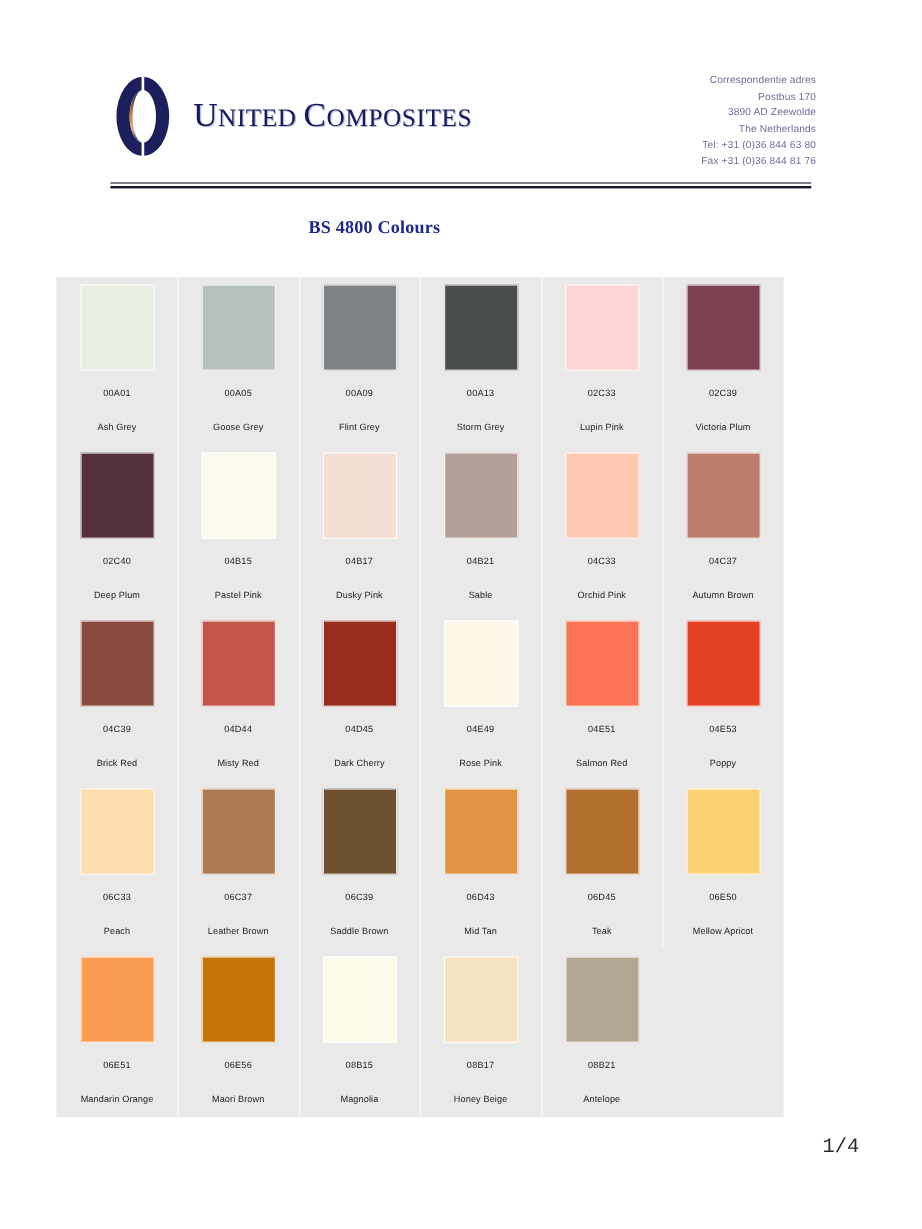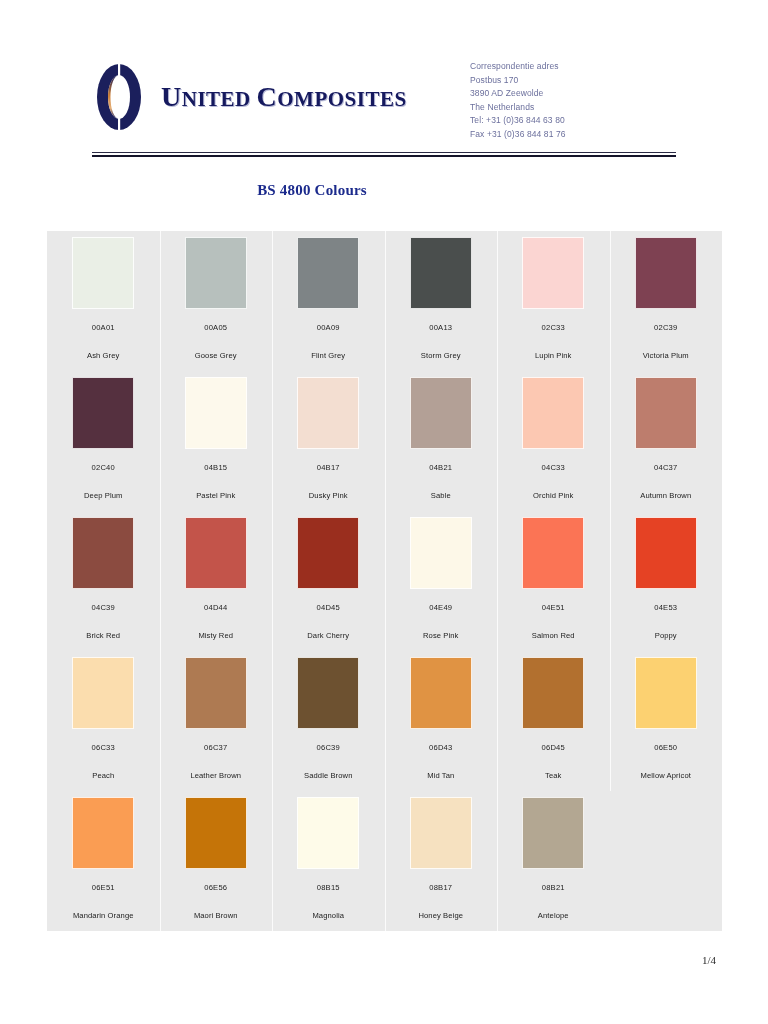--- a/index.html
+++ b/index.html
@@ -39,34 +39,34 @@
     width: 48px;
     height: 70px;
     position: relative;
     flex: 0 0 auto;
   }
 
   .logo-wordmark {
     margin-left: 18px;
     font-family: "Liberation Serif", serif;
     font-size: 28px;
-    font-weight: bold;
+    font-weight: normal;
     letter-spacing: 0.5px;
     color: #15195e;
     white-space: nowrap;
     text-shadow: 1px 1px 0 #b9bcd8;
   }
   .logo-wordmark .small-caps { font-size: 21px; }
 
   .contact {
     position: absolute;
     right: 88px;
     top: 60px;
     width: 210px;
-    text-align: left;
+    text-align: right;
     font-size: 8.5px;
     line-height: 13.5px;
     color: #6b6f9c;
     letter-spacing: 0.1px;
   }
 
   .rule-thin {
     position: absolute;
     left: 92px; top: 152px;
     width: 584px; height: 1px;
@@ -89,21 +89,21 @@
     font-weight: bold;
     color: #1b2a8c;
     letter-spacing: 0.2px;
   }
 
   
   .grid-panel {
     position: absolute;
     left: 47px;
     top: 231px;
-    width: 675px;
+    width: 606px;
     height: 700px;
     background: #e9e9e9;
     display: grid;
     grid-template-columns: repeat(6, 1fr);
     grid-auto-rows: 140px;
   }
 
   .cell {
     position: relative;
     display: flex;
@@ -140,23 +140,23 @@
     font-size: 7.6px;
     color: #1c1c1c;
     letter-spacing: 0.1px;
     line-height: 11px;
   }
 
   .page-number {
     position: absolute;
     right: 52px;
     bottom: 58px;
-    font-size: 11px;
+    font-size: 17px;
     color: #2a2a2a;
-    font-family: Liberation Serif, serif;
+    font-family: Liberation Mono, monospace;
   }
 </style>
 </head>
 <body>
 
 <div class="page">
 
   <div class="header">
 
     <div class="logo-block">

